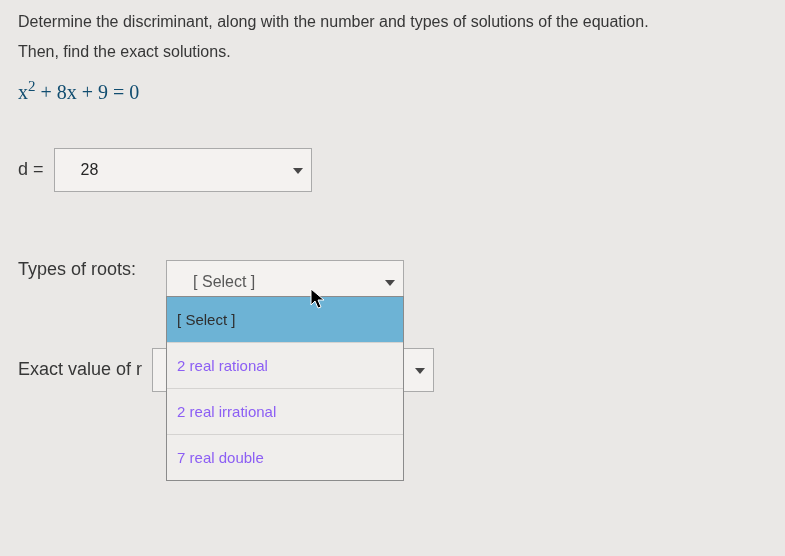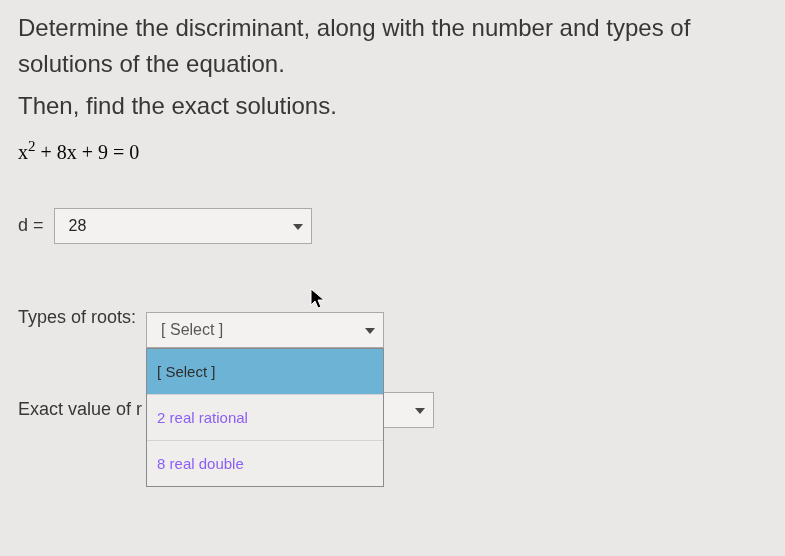--- a/index.html
+++ b/index.html
@@ -12,69 +12,70 @@
       position: relative;
       overflow: hidden;
     }
     .page {
       padding: 10px 18px 0 18px;
       background: #eceae8;
       min-height: 556px;
       filter: contrast(0.96) brightness(1.01);
     }
     .question-text {
-      font-size: 24px;
+      font-size: 16px;
       line-height: 1.5;
       color: #333;
       margin-bottom: 6px;
     }
     .equation {
       font-family: "Times New Roman", Georgia, serif;
       font-size: 20px;
-      color: #000000;
+      color: #0c4a6e;
       margin: 14px 0 44px 0;
     }
     .equation sup { font-size: 0.75em; vertical-align: super; }
     .row {
       display: flex;
       align-items: center;
       margin-bottom: 44px;
     }
     .label {
       font-size: 18px;
       color: #333;
       margin-right: 10px;
     }
     .select-box {
       position: relative;
-      height: 36px;
+      height: 44px;
       background: #f6f4f2;
       border: 1px solid #aaa;
       display: flex;
       align-items: center;
-      padding: 0 28px 0 14px;
+      padding: 0 28px 0 26px;
       font-size: 16px;
       color: #555;
       min-width: 240px;
     }
     .select-box.d-input {
       min-width: 258px;
       color: #222;
     }
     .chevron {
       position: absolute;
       right: 8px;
       top: 50%;
       transform: translateY(-50%);
       font-size: 12px;
       color: #444;
     }
     .types-row {
       position: relative;
       margin-bottom: 44px;
+      gap: 20px;
     }
     .types-select {
       min-width: 238px;
     }
     .exact-row .label { white-space: nowrap; }
     .exact-select {
       min-width: 282px;
       position: relative;
     }
     .dropdown {
@@ -139,21 +140,22 @@
         <span>[ Select ]</span>
         <span class="chevron">
           <svg width="10" height="6" viewBox="0 0 10 6">
               <path d="M0 0 L5 6 L10 0 Z" fill="#444"></path>
             </svg>
         </span>
       </div>
       <div class="dropdown">
         <div class="dropdown-item highlight">[ Select ]</div>
         <div class="dropdown-item">2 real rational</div>
-        <div class="dropdown-item">8 real double</div>
+        <div class="dropdown-item">2 real irrational</div>
+        <div class="dropdown-item">7 real double</div>
       </div>
     </div>
   </div>
 
   <div class="row exact-row">
     <span class="label">Exact value of r</span>
     <div class="select-box exact-select">
       <span class="chevron">
         <svg width="10" height="6" viewBox="0 0 10 6">
             <path d="M0 0 L5 6 L10 0 Z" fill="#444"></path>

